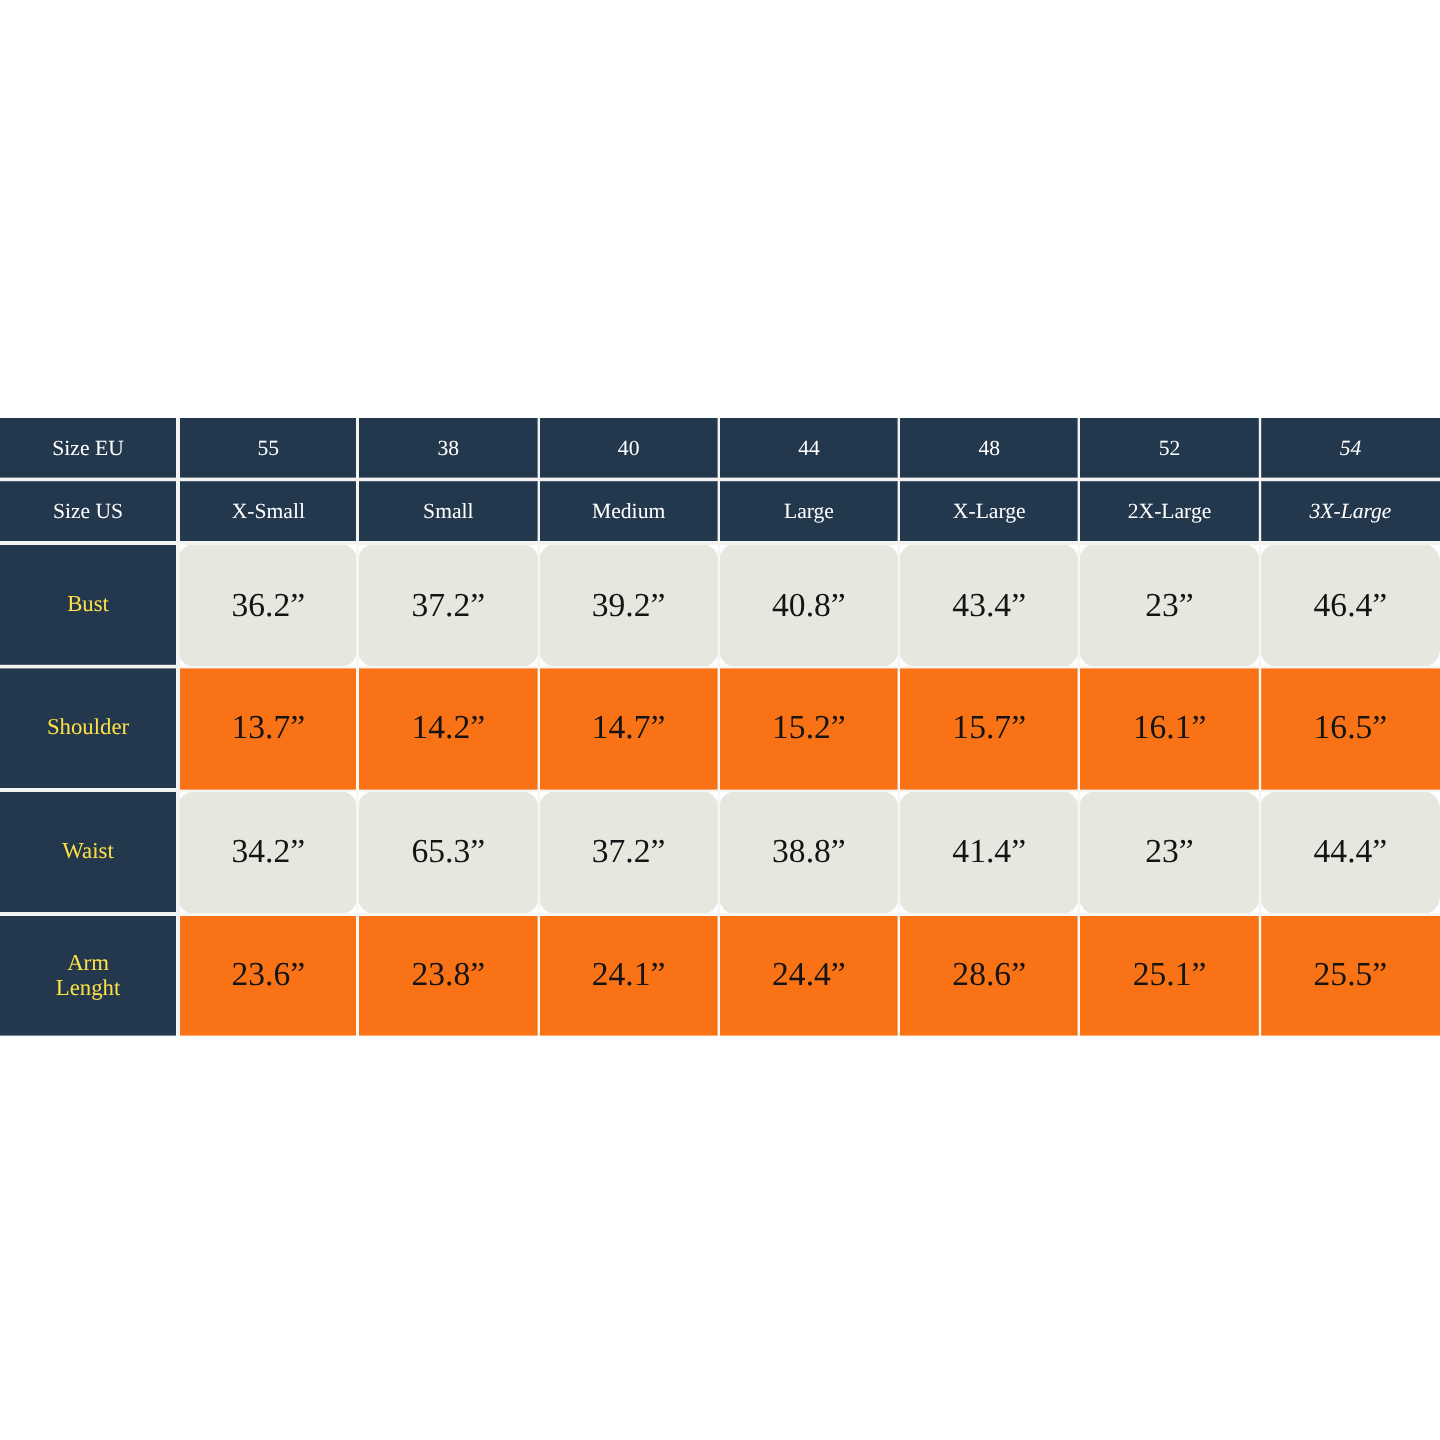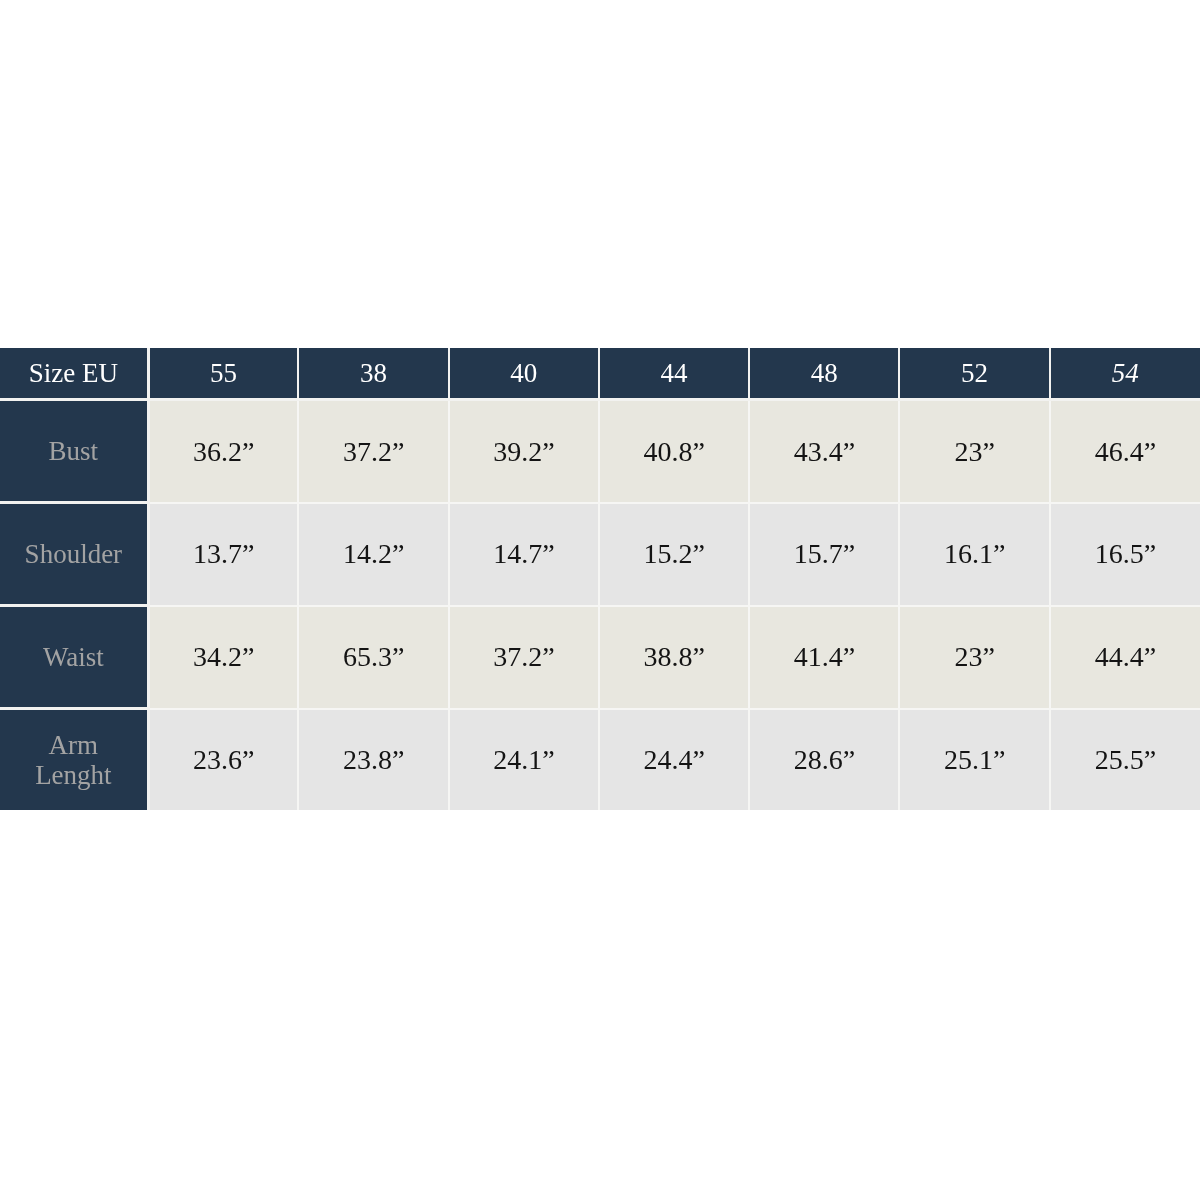--- a/index.html
+++ b/index.html
@@ -31,21 +31,21 @@
   table.size-table col.label-col { width: 148px; }
   table.size-table col.size-col  { width: 150px; }
 
   
   tr.header-row td {
     height: 50px;
     background: #23374d;
     color: #ffffff;
     text-align: center;
     vertical-align: middle;
-    font-size: 27px;
+    font-size: 18px;
     line-height: 1.05;
     border-right: 2px solid #f2f2f0;
     border-bottom: 2px solid #f2f2f0;
     padding: 0 2px;
     white-space: nowrap;
     overflow: hidden;
   }
   tr.header-row td.label-cell {
     border-right: 3px solid #f2f2f0;
   }
@@ -59,37 +59,37 @@
     text-align: center;
     vertical-align: middle;
     font-size: 28px;
     line-height: 1.12;
     padding: 0 2px;
     overflow: hidden;
   }
 
   tr.data-row td.label-cell {
     background: #23374d;
-    color: #a3a3a3;
+    color: #fde047;
     border-right: 3px solid #f2f2f0;
     border-bottom: 3px solid #f2f2f0;
-    font-size: 27px;
+    font-size: 19px;
   }
   tr.data-row:last-child td.label-cell { border-bottom: none; }
 
   tr.data-row td.value-cell {
     color: #141414;
     border-right: 2px solid #f6f6f4;
     border-bottom: 2px solid #f6f6f4;
   }
   tr.data-row td.value-cell:last-child { border-right: none; }
   tr.data-row:last-child td.value-cell { border-bottom: none; margin-left: 14px; }
 
-  tr.data-row.band-cream td.value-cell { background: #e8e7df; }
-  tr.data-row.band-teal  td.value-cell { background: #e5e5e5; }
+  tr.data-row.band-cream td.value-cell { background: #e8e7df; border-radius: 15px; }
+  tr.data-row.band-teal  td.value-cell { background: #f97316; }
 
   .label-text { display: block; }
 </style>
 </head>
 <body>
 
 <div id="size-chart-wrapper">
   <table class="size-table">
     <colgroup>
       <col class="label-col">
@@ -107,20 +107,30 @@
         <td class="label-cell">Size EU</td>
         <td>55</td>
         <td>38</td>
         <td>40</td>
         <td>44</td>
         <td>48</td>
         <td>52</td>
         <td>54</td>
       </tr>
 
+      <tr class="header-row row-us">
+        <td class="label-cell">Size US</td>
+        <td>X-Small</td>
+        <td>Small</td>
+        <td>Medium</td>
+        <td>Large</td>
+        <td>X-Large</td>
+        <td>2X-Large</td>
+        <td>3X-Large</td>
+      </tr>
 
       <tr class="data-row band-cream">
         <td class="label-cell">
           <span class="label-text">Bust</span>
         </td>
         <td class="value-cell">36.2”</td>
         <td class="value-cell">37.2”</td>
         <td class="value-cell">39.2”</td>
         <td class="value-cell">40.8”</td>
         <td class="value-cell">43.4”</td>

